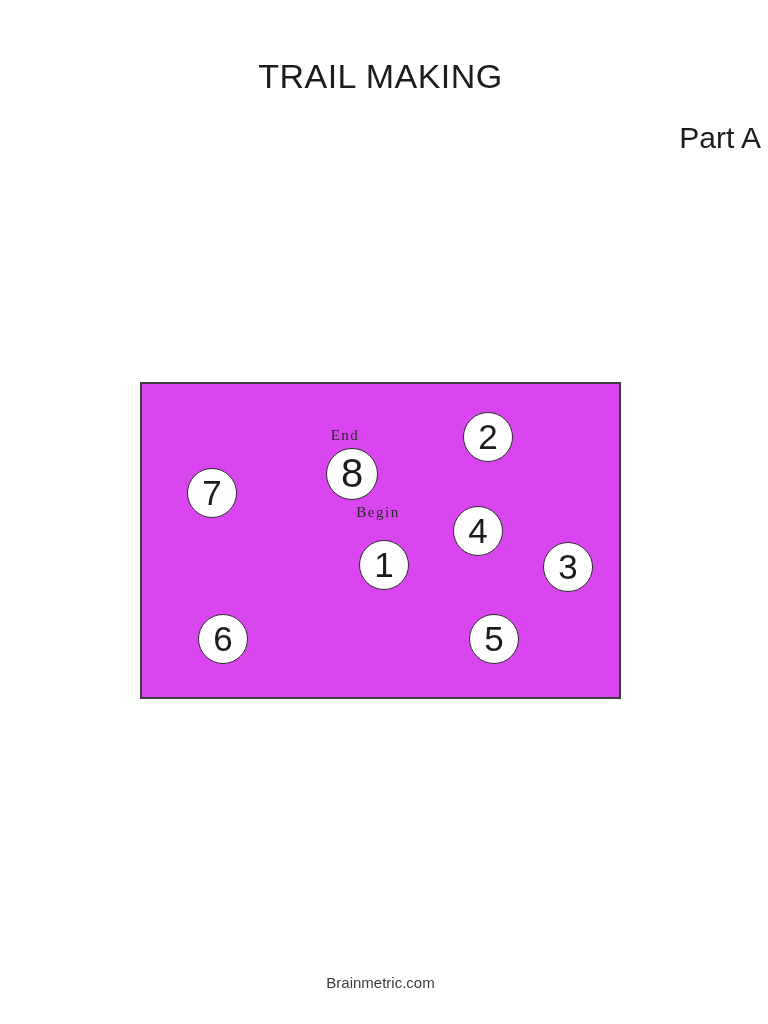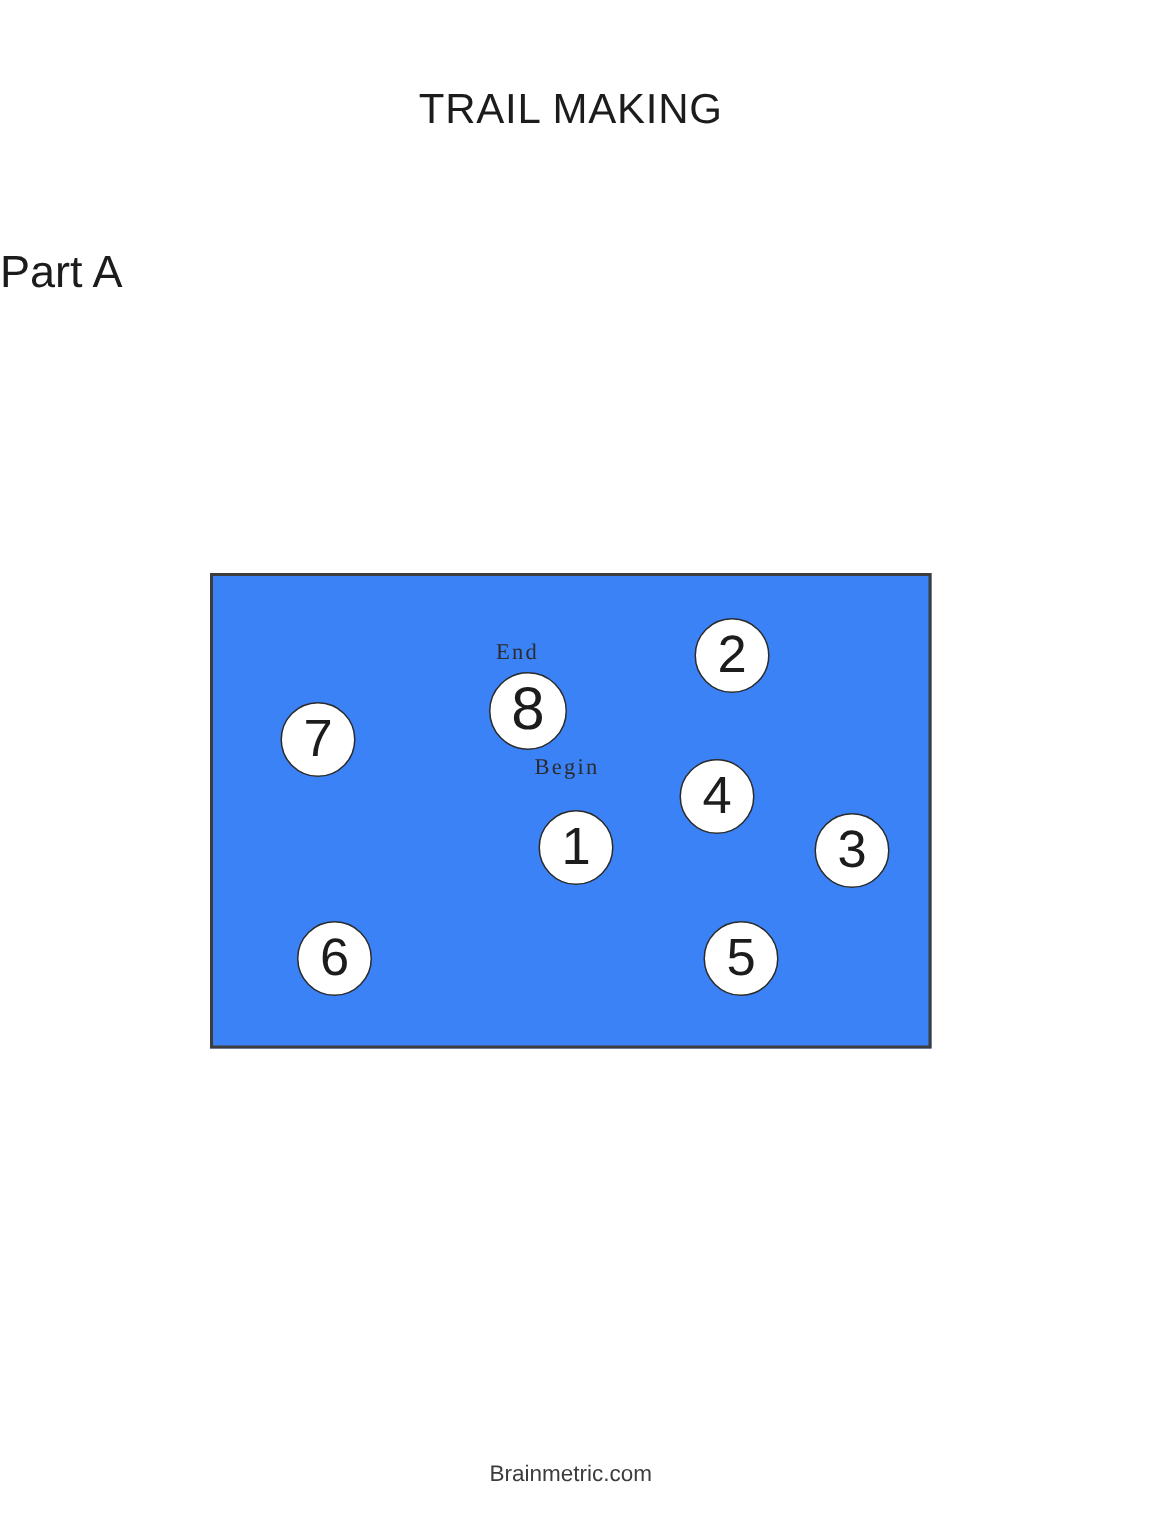--- a/index.html
+++ b/index.html
@@ -15,55 +15,54 @@
     font-family: "Liberation Sans", sans-serif;
     color: #1c1c1c;
     overflow: hidden;
   }
   .doc-title {
     position: absolute;
     top: 57px;
     left: 0;
     width: 761px;
     text-align: center;
-    font-size: 28px;
+    font-size: 34px;
     font-weight: 400;
     letter-spacing: 0.5px;
     color: #1c1c1c;
   }
   .doc-subtitle {
     position: absolute;
     top: 121px;
     left: 0;
     width: 761px;
-    text-align: left;
+    text-align: right;
     font-size: 30px;
     font-weight: 400;
     color: #1c1c1c;
-    margin-top: 44px;
   }
   .section-heading {
     position: absolute;
     top: 327px;
     left: 0;
     width: 761px;
     text-align: center;
     font-size: 30px;
     font-weight: 400;
     color: #1c1c1c;
   }
   .sample-box {
     position: absolute;
     left: 140px;
     top: 382px;
     width: 481px;
     height: 317px;
     border: 2px solid #3d3d3d;
     box-sizing: border-box;
-    background: #3b82f6;
+    background: #d946ef;
     padding-left: 12px;
   }
   .trail-circle {
     position: absolute;
     width: 50px;
     height: 50px;
     border: 1.5px solid #2b2b2b;
     border-radius: 50%;
     box-sizing: border-box;
     display: flex;

